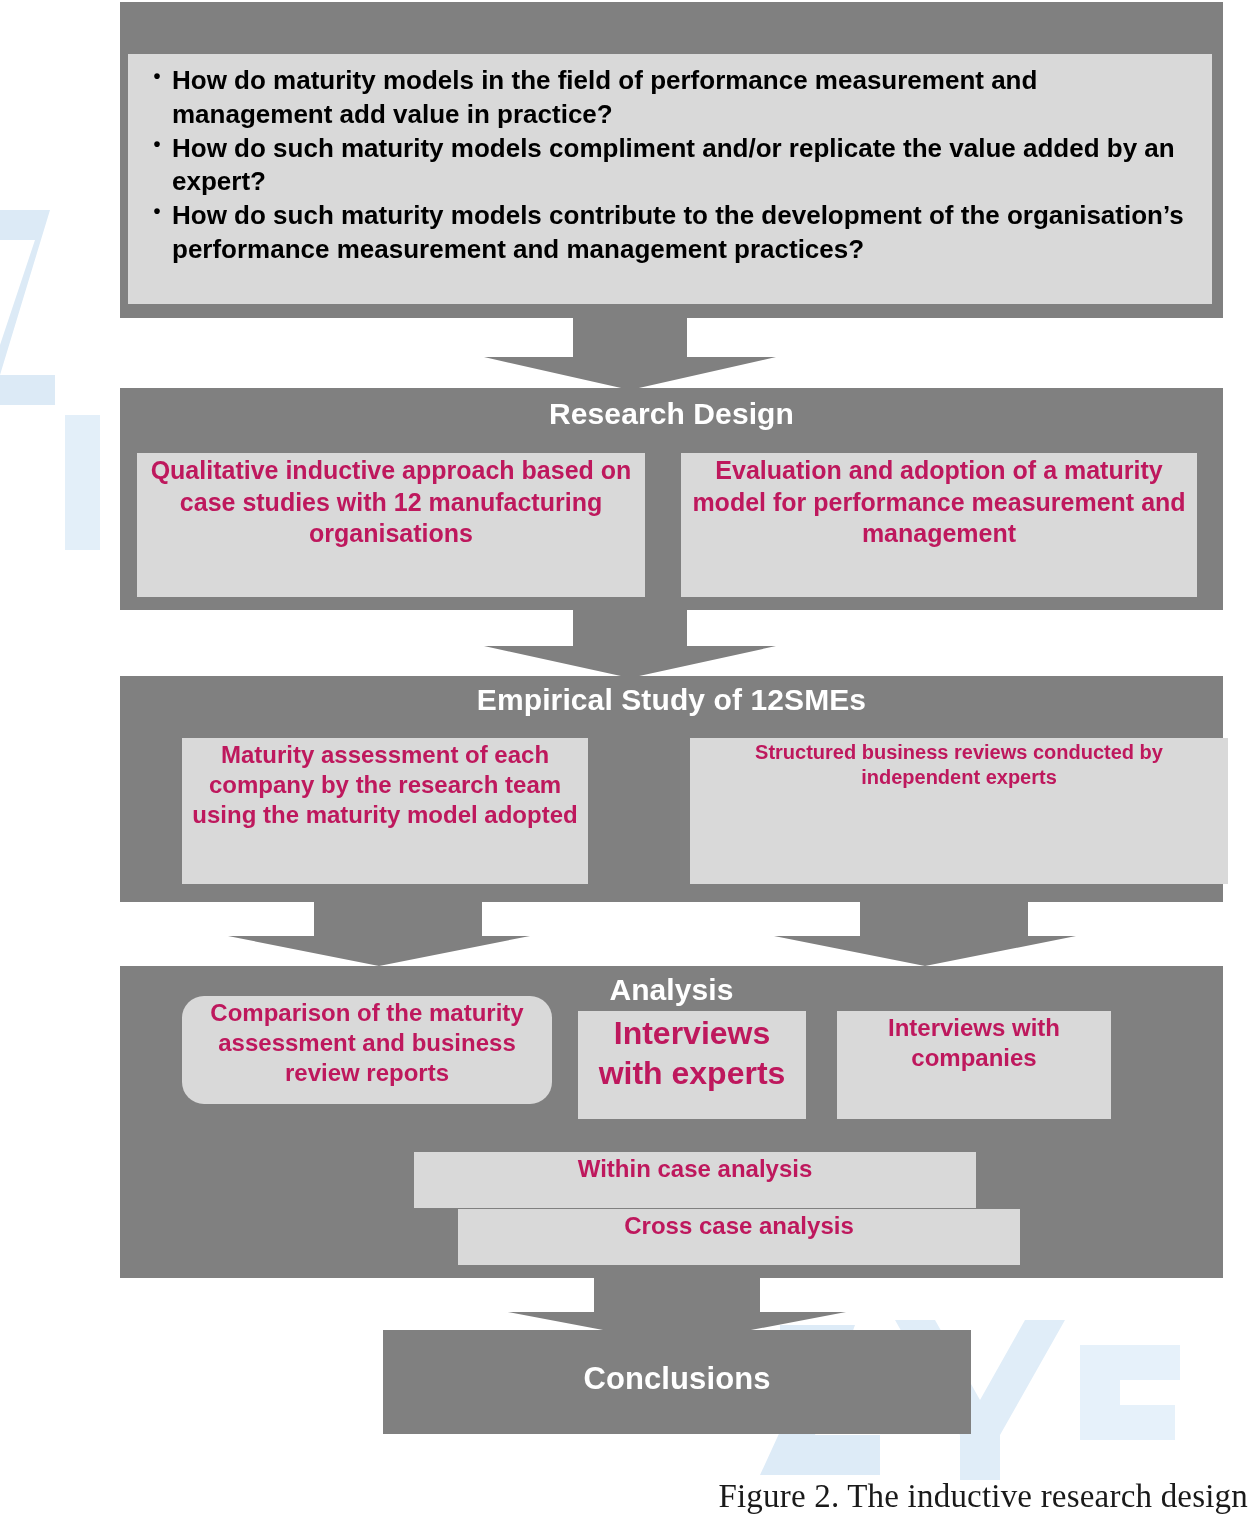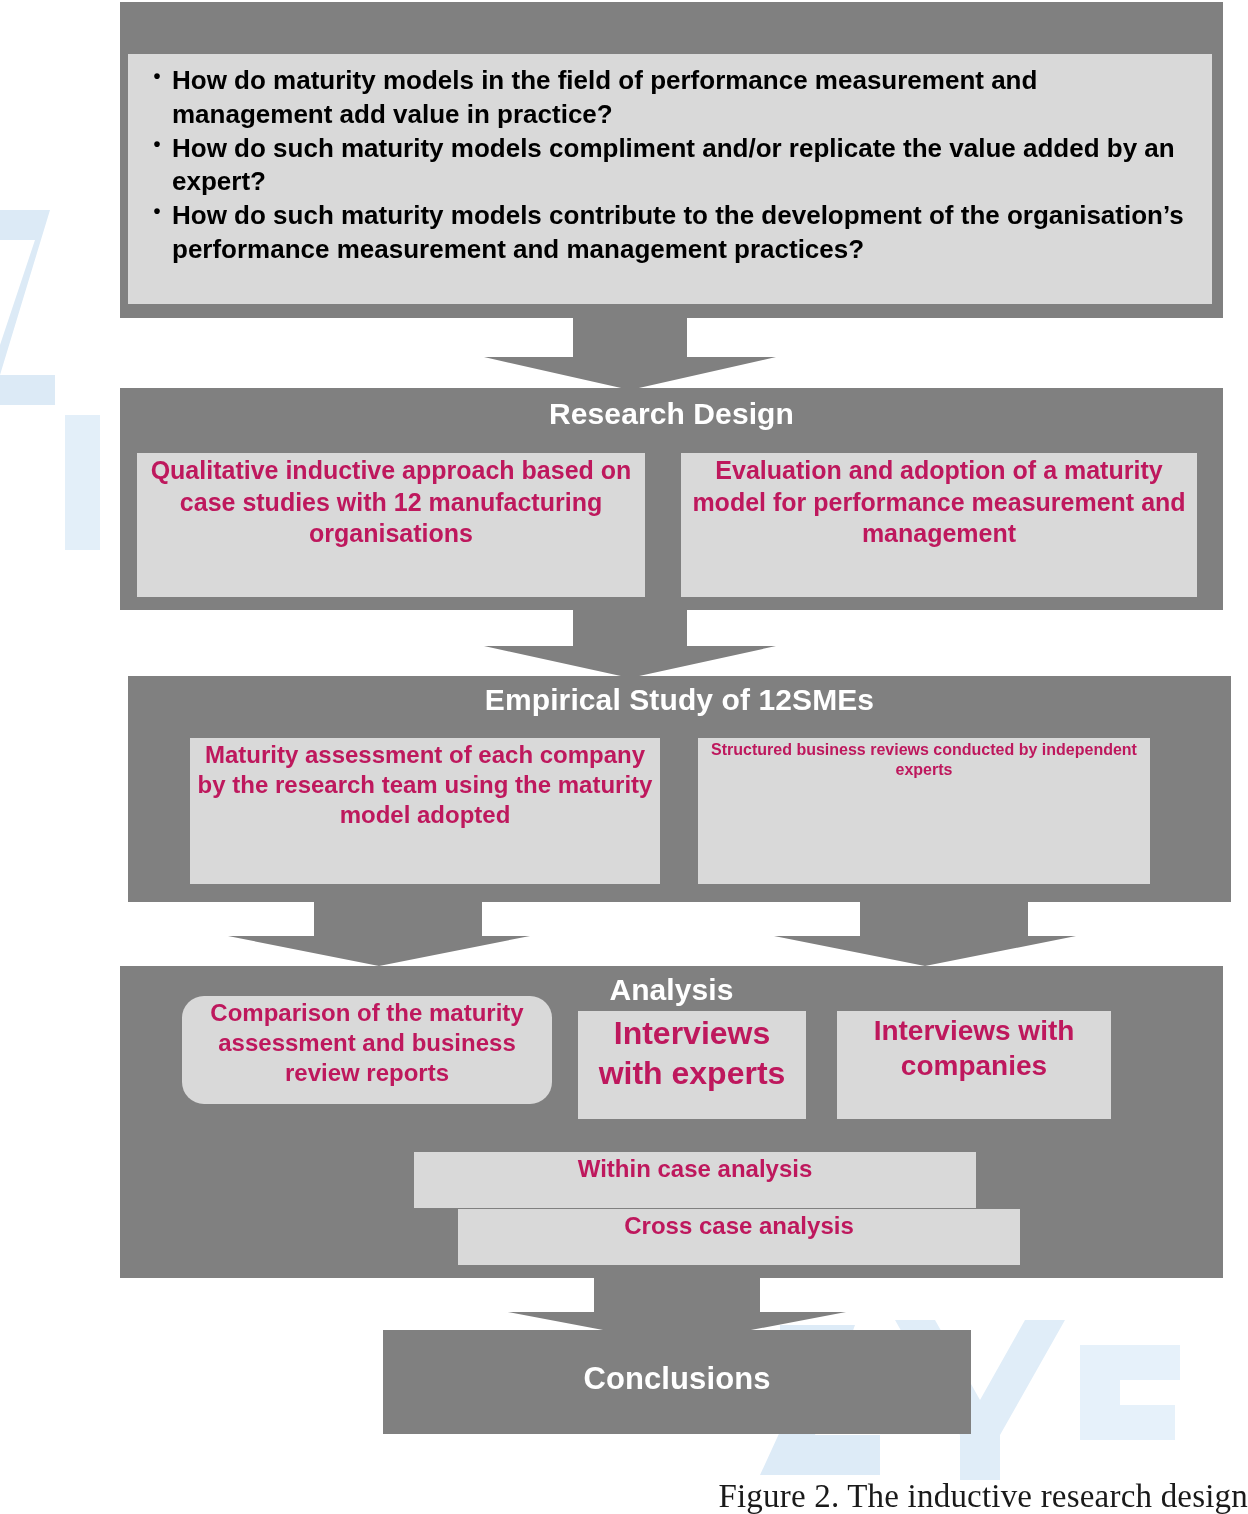--- a/index.html
+++ b/index.html
@@ -134,27 +134,27 @@
       <span>Evaluation and adoption of a maturity model for performance measurement and management</span>
     </div>
   </div>
 
   <div class="arrow" style="left:484px;top:610px;width:292px;height:68px;">
     <svg width="292" height="68" viewBox="0 0 292 68">
       <polygon points="89,0 203,0 203,36 292,36 146,68 0,36 89,36" fill="#808080"></polygon>
     </svg>
   </div>
 
-  <div class="stage" style="left:128px;top:676px;width:1103px;height:226px;">
+  <div class="stage" style="left:120px;top:676px;width:1103px;height:226px;">
     <div class="stage-title" style="font-size:30px;padding-top:8px;">Empirical Study of 12SMEs</div>
 
-    <div class="subbox" style="left:62px;top:62px;width:470px;height:146px;font-size:24px;">
+    <div class="subbox" style="left:62px;top:62px;width:406px;height:146px;font-size:24px;">
       <span>Maturity assessment of each company by the research team using the maturity model adopted</span>
     </div>
-    <div class="subbox" style="left:570px;top:62px;width:452px;height:146px;font-size:16px;">
+    <div class="subbox" style="left:570px;top:62px;width:538px;height:146px;font-size:20px;">
       <span>Structured business reviews conducted by independent experts</span>
     </div>
   </div>
 
   <div class="arrow" style="left:228px;top:902px;width:302px;height:64px;">
     <svg width="302" height="64" viewBox="0 0 302 64">
       <polygon points="86,0 254,0 254,34 302,34 151,64 0,34 86,34" fill="#808080"></polygon>
     </svg>
   </div>
 
@@ -166,21 +166,21 @@
 
   <div class="stage" style="left:120px;top:966px;width:1103px;height:312px;">
     <div class="stage-title" style="font-size:30px;padding-top:8px;">Analysis</div>
 
     <div class="subbox" style="left:62px;top:30px;width:370px;height:108px;font-size:24px;border-radius:22px;">
       <span>Comparison of the maturity assessment and business review reports</span>
     </div>
     <div class="subbox" style="left:458px;top:45px;width:228px;height:108px;font-size:32px;">
       <span>Interviews with experts</span>
     </div>
-    <div class="subbox" style="left:717px;top:45px;width:274px;height:108px;font-size:28px;">
+    <div class="subbox" style="left:717px;top:45px;width:274px;height:108px;font-size:24px;">
       <span>Interviews with companies</span>
     </div>
 
     <div class="subbox" style="left:294px;top:178px;width:562px;height:56px;font-size:24px;margin-top:8px;">
       <span>Within case analysis</span>
     </div>
     <div class="subbox" style="left:294px;top:243px;width:562px;height:56px;font-size:24px;margin-left:44px;">
       <span>Cross case analysis</span>
     </div>
   </div>

